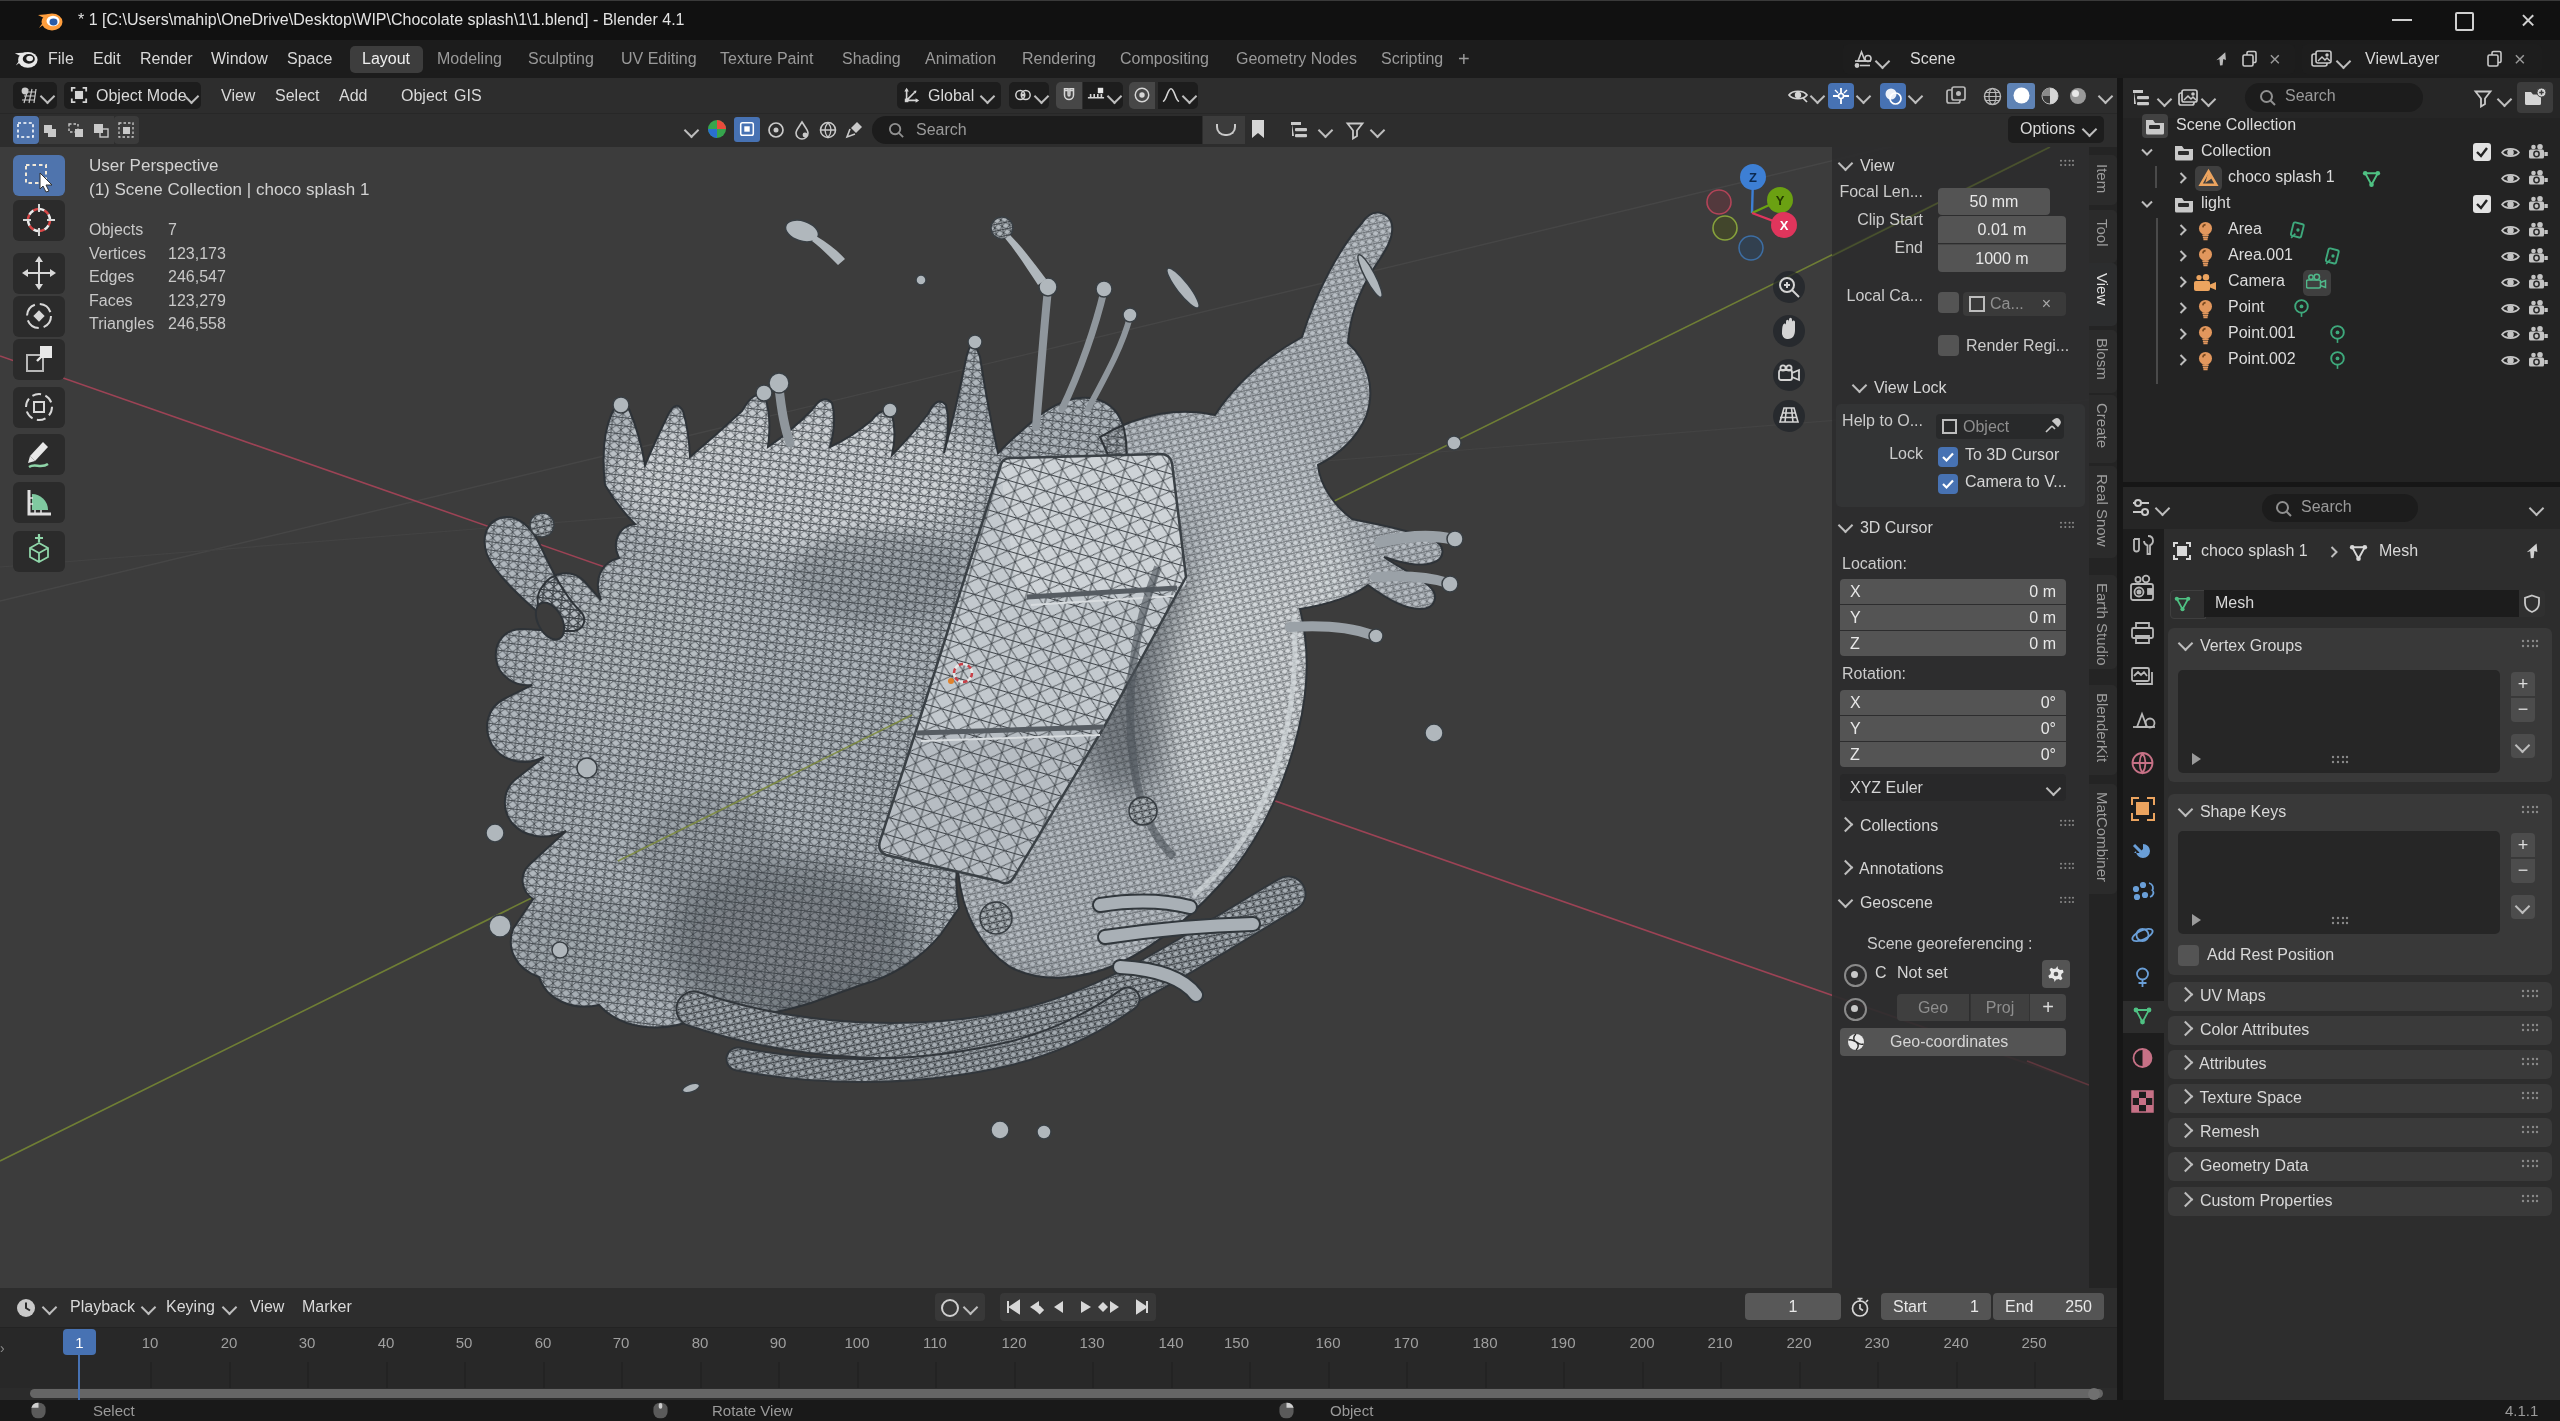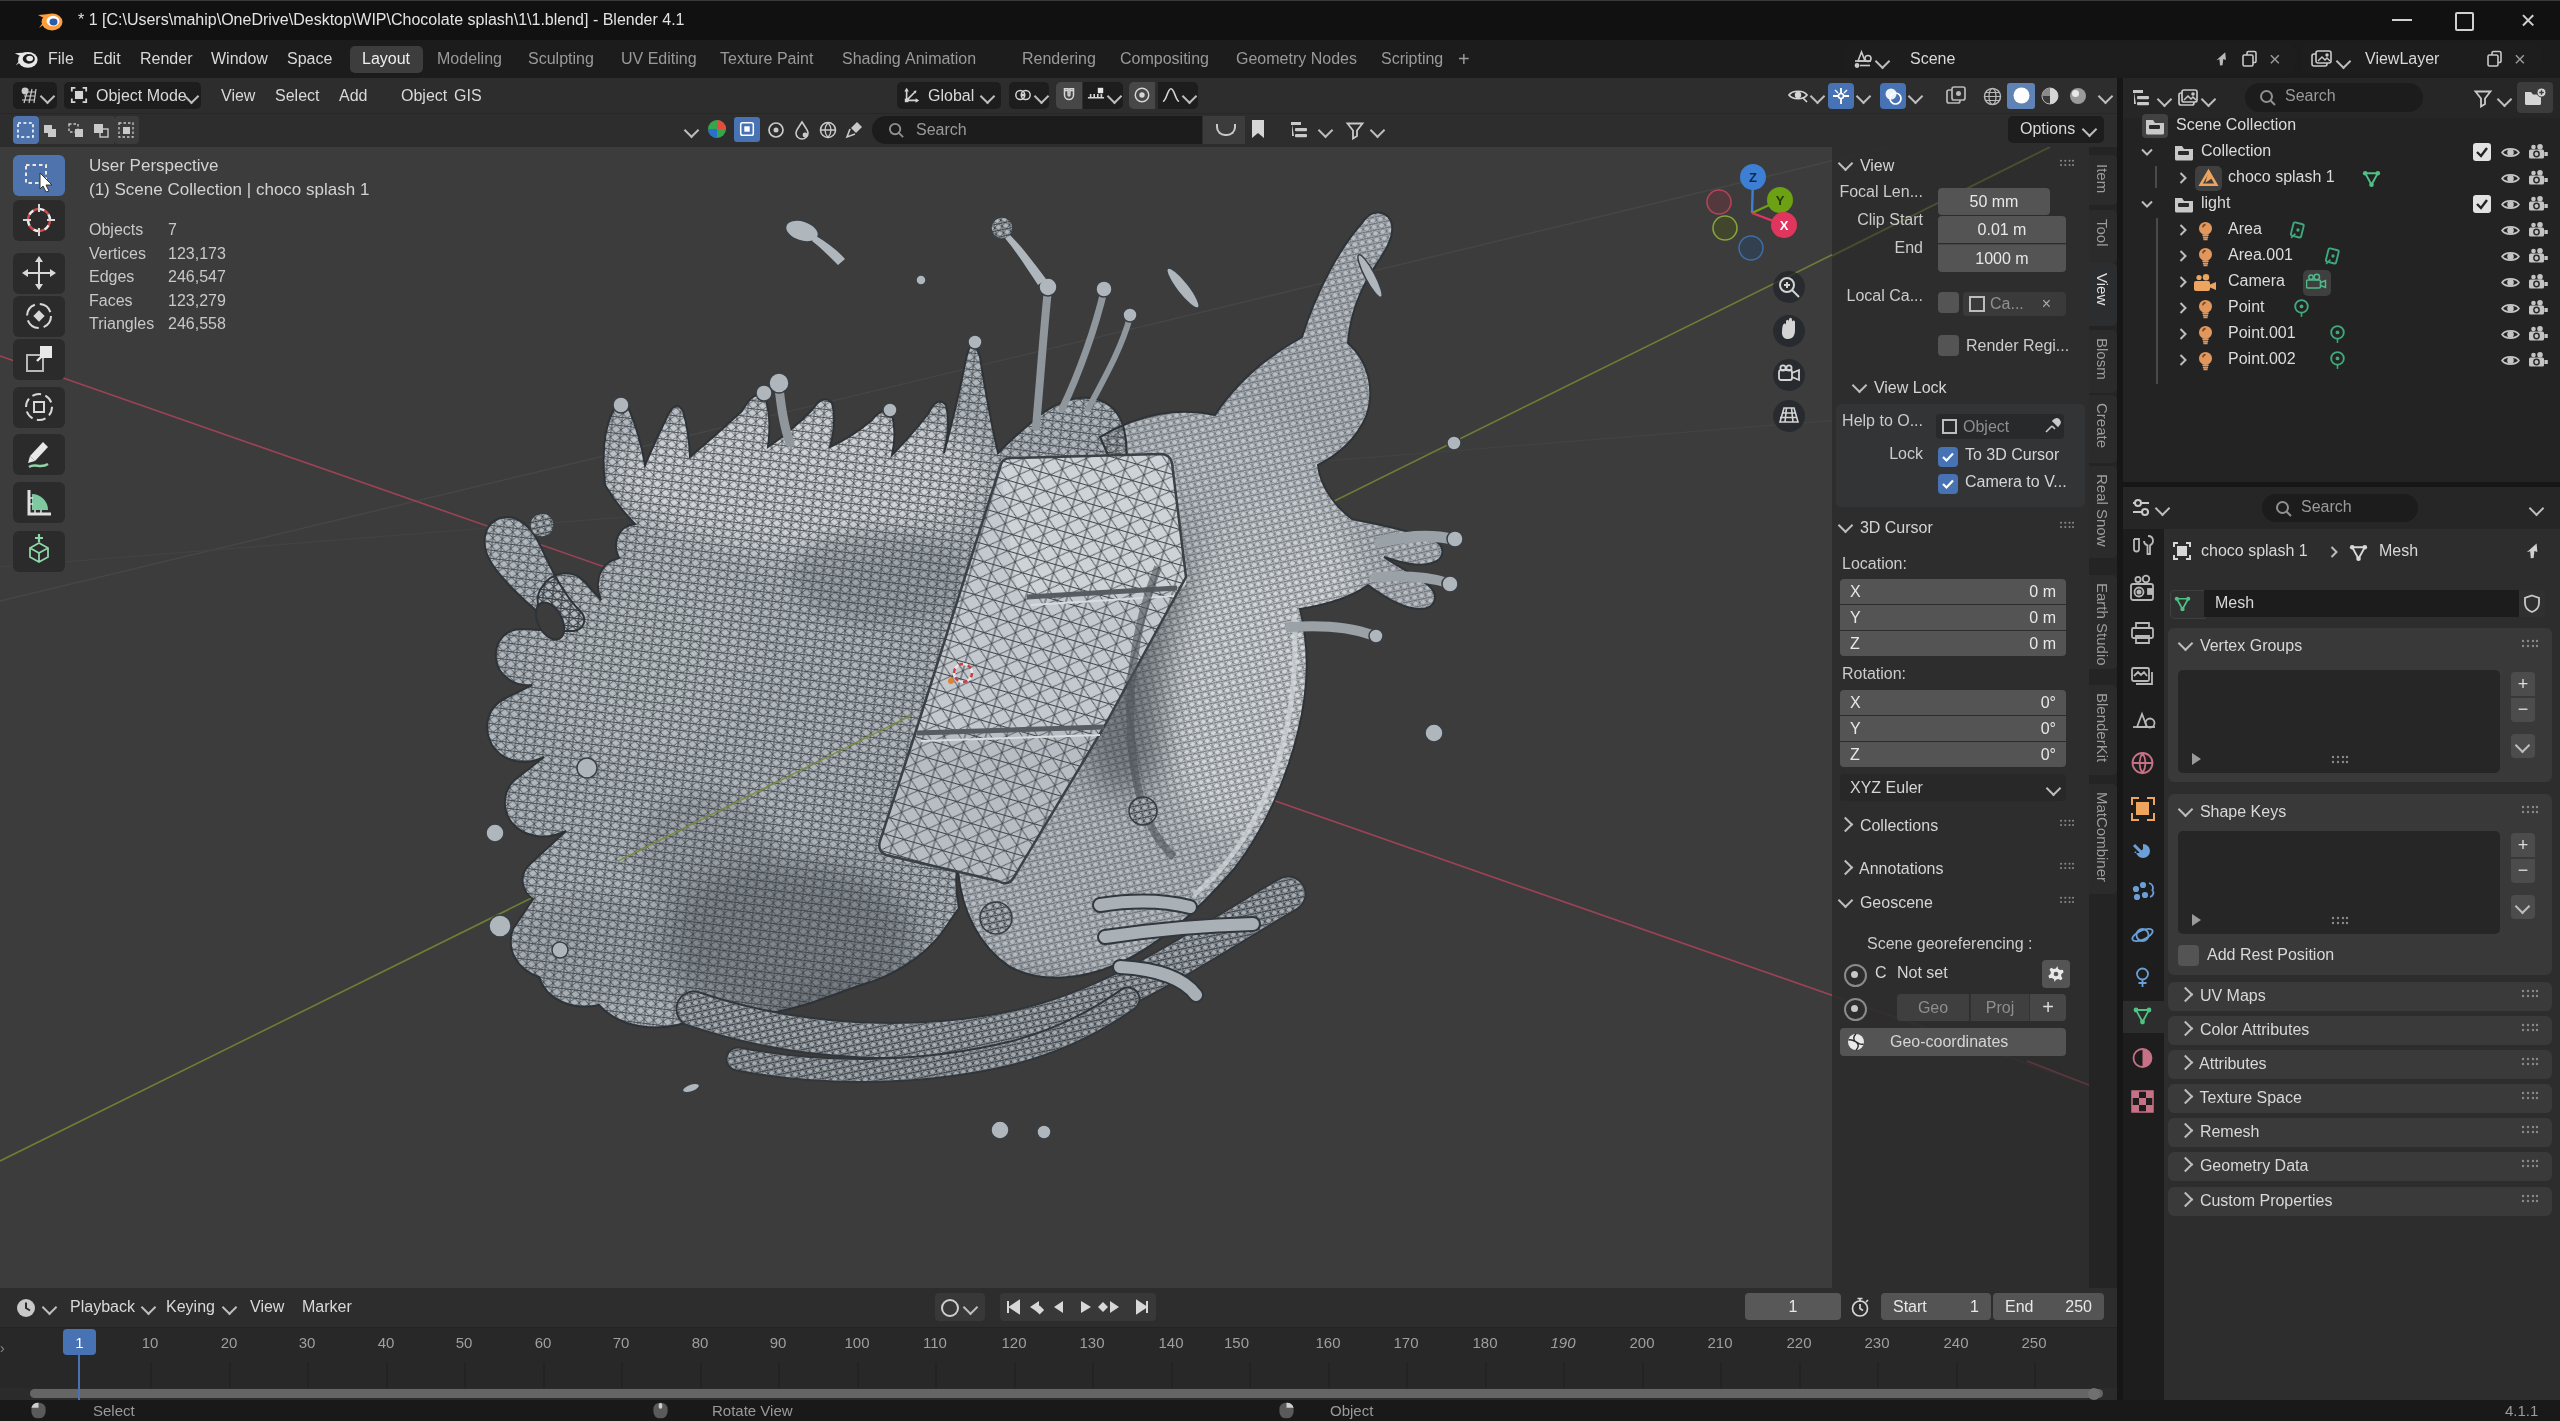--- a/index.html
+++ b/index.html
@@ -128,21 +128,21 @@
   <div class="abs txt" style="left:140px;top:50px;">Render</div>
   <div class="abs txt" style="left:211px;top:50px;">Window</div>
   <div class="abs txt" style="left:287px;top:50px;">Space</div>
   <div class="abs" style="left:350px;top:46px;width:73px;height:27px;background:#3d3d3d;border-radius:5px;"></div>
   <div class="abs txt" style="left:362px;top:50px;color:#efefef;">Layout</div>
   <div class="abs txt muted" style="left:437px;top:50px;">Modeling</div>
   <div class="abs txt muted" style="left:528px;top:50px;">Sculpting</div>
   <div class="abs txt muted" style="left:621px;top:50px;">UV Editing</div>
   <div class="abs txt muted" style="left:720px;top:50px;">Texture Paint</div>
   <div class="abs txt muted" style="left:842px;top:50px;">Shading</div>
-  <div class="abs txt muted" style="left:905px;top:50px;">Animation</div>
+  <div class="abs txt muted" style="left:925px;top:50px;">Animation</div>
   <div class="abs txt muted" style="left:1022px;top:50px;">Rendering</div>
   <div class="abs txt muted" style="left:1120px;top:50px;">Compositing</div>
   <div class="abs txt muted" style="left:1236px;top:50px;">Geometry Nodes</div>
   <div class="abs txt muted" style="left:1381px;top:50px;">Scripting</div>
   <div class="abs txt muted" style="left:1458px;top:48px;font-size:20px;">+</div>
 
   <div class="abs pill" style="left:1843px;top:44px;width:452px;height:30px;background:#1d1d1d;"></div>
   <svg class="abs" style="left:1852px;top:47px;" width="22" height="22" viewBox="0 0 22 22">
   <g stroke="#c9c9c9" stroke-width="1.6" fill="none">
     <path d="M6,14 l3.5,-9 3.5,9 Z"></path>
@@ -880,21 +880,21 @@
         <span style="position:absolute;left:753px;top:0;width:50px;text-align:center;">90</span>
         <span style="position:absolute;left:832px;top:0;width:50px;text-align:center;">100</span>
         <span style="position:absolute;left:910px;top:0;width:50px;text-align:center;">110</span>
         <span style="position:absolute;left:989px;top:0;width:50px;text-align:center;">120</span>
         <span style="position:absolute;left:1067px;top:0;width:50px;text-align:center;">130</span>
         <span style="position:absolute;left:1146px;top:0;width:50px;text-align:center;">140</span>
         <span style="position:absolute;left:1224px;top:0;width:50px;">150</span>
         <span style="position:absolute;left:1303px;top:0;width:50px;text-align:center;">160</span>
         <span style="position:absolute;left:1381px;top:0;width:50px;text-align:center;">170</span>
         <span style="position:absolute;left:1460px;top:0;width:50px;text-align:center;">180</span>
-        <span style="position:absolute;left:1538px;top:0;width:50px;text-align:center;font-style:italic;">190</span>
+        <span style="position:absolute;left:1538px;top:0;width:50px;text-align:center;">190</span>
         <span style="position:absolute;left:1617px;top:0;width:50px;text-align:center;">200</span>
         <span style="position:absolute;left:1695px;top:0;width:50px;text-align:center;">210</span>
         <span style="position:absolute;left:1774px;top:0;width:50px;text-align:center;">220</span>
         <span style="position:absolute;left:1852px;top:0;width:50px;text-align:center;">230</span>
         <span style="position:absolute;left:1931px;top:0;width:50px;text-align:center;">240</span>
         <span style="position:absolute;left:2009px;top:0;width:50px;text-align:center;">250</span>
       </div>
     <div class="abs" id="ruler-ticks" style="left:0;top:74px;width:2117px;height:26px;">
         <div style="position:absolute;left:150px;top:0;width:2px;height:26px;background:#232323;"></div>
         <div style="position:absolute;left:229px;top:0;width:2px;height:26px;background:#232323;"></div>

